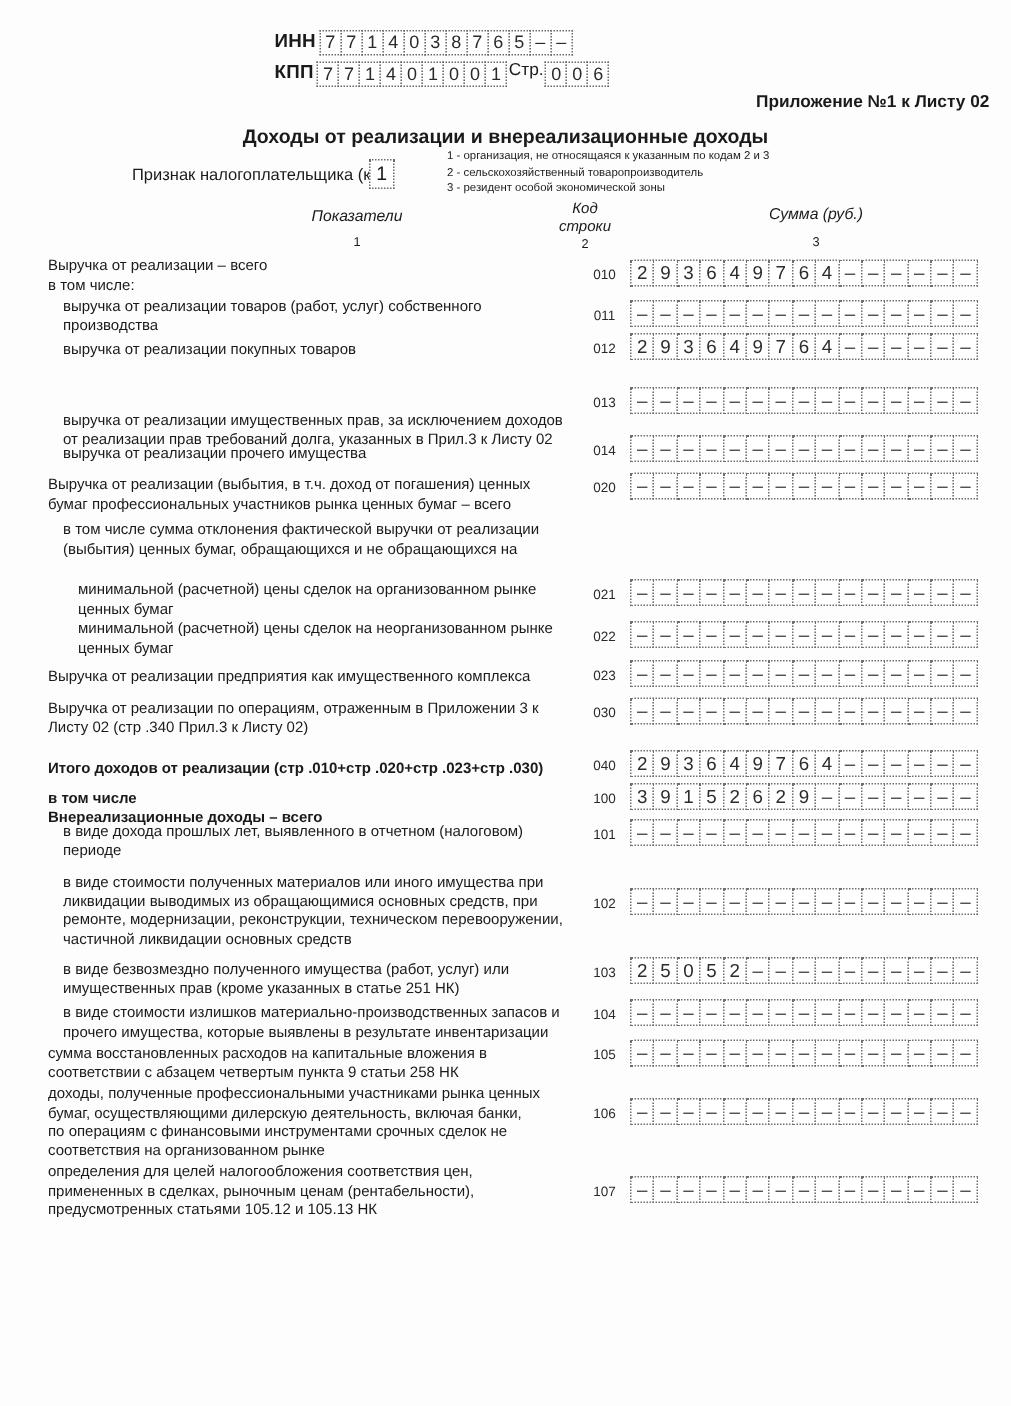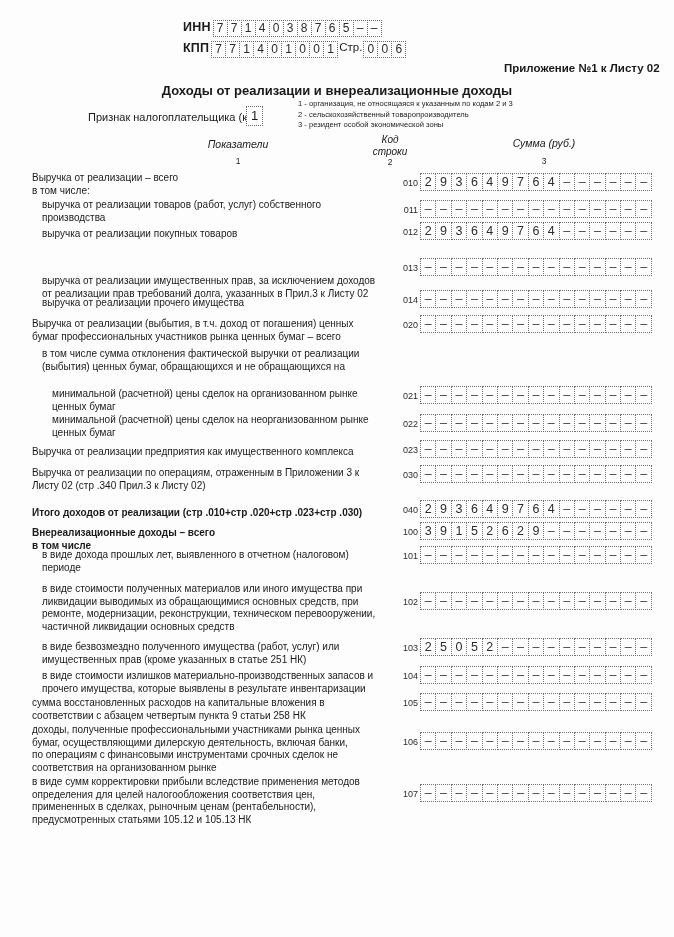--- a/index.html
+++ b/index.html
@@ -167,21 +167,21 @@
     color: #1a1a1a;
   }
   .lbl.bold { font-weight: 700; }
   .lbl.i1 { left: 42px; width: 342px; }
   .lbl.i2 { left: 52px; width: 332px; }
 
   .code {
     position: absolute;
     left: 388px;
     width: 30px;
-    text-align: right;
+    text-align: center;
     font-size: 9px;
     color: #2a2a2a;
   }
 
   .valrow {
     position: absolute;
     left: 420px;
     display: flex;
   }
   .vcell {
@@ -500,22 +500,22 @@
         <div class="vcell">6</div>
         <div class="vcell">4</div>
         <div class="vcell dash">–</div>
         <div class="vcell dash">–</div>
         <div class="vcell dash">–</div>
         <div class="vcell dash">–</div>
         <div class="vcell dash">–</div>
         <div class="vcell dash">–</div>
       </div>
       <div class="lbl bold" style="top: 527px;">
+        <div>в том числе</div>
         <div>Внереализационные доходы – всего</div>
-        <div>в том числе</div>
       </div>
       <div class="code" style="top: 527px;">100</div>
       <div class="valrow" style="top: 522px;">
         <div class="vcell">3</div>
         <div class="vcell">9</div>
         <div class="vcell">1</div>
         <div class="vcell">5</div>
         <div class="vcell">2</div>
         <div class="vcell">6</div>
         <div class="vcell">2</div>
@@ -658,21 +658,20 @@
         <div class="vcell dash">–</div>
         <div class="vcell dash">–</div>
         <div class="vcell dash">–</div>
         <div class="vcell dash">–</div>
         <div class="vcell dash">–</div>
         <div class="vcell dash">–</div>
         <div class="vcell dash">–</div>
         <div class="vcell dash">–</div>
       </div>
       <div class="lbl" style="top: 776px;">
-        <div>в виде сумм корректировки прибыли вследствие применения методов</div>
         <div>определения  для целей налогообложения соответствия цен,</div>
         <div>примененных в сделках, рыночным ценам (рентабельности),</div>
         <div>предусмотренных статьями 105.12 и 105.13 НК</div>
       </div>
       <div class="code" style="top: 789px;">107</div>
       <div class="valrow" style="top: 784px;">
         <div class="vcell dash">–</div>
         <div class="vcell dash">–</div>
         <div class="vcell dash">–</div>
         <div class="vcell dash">–</div>

